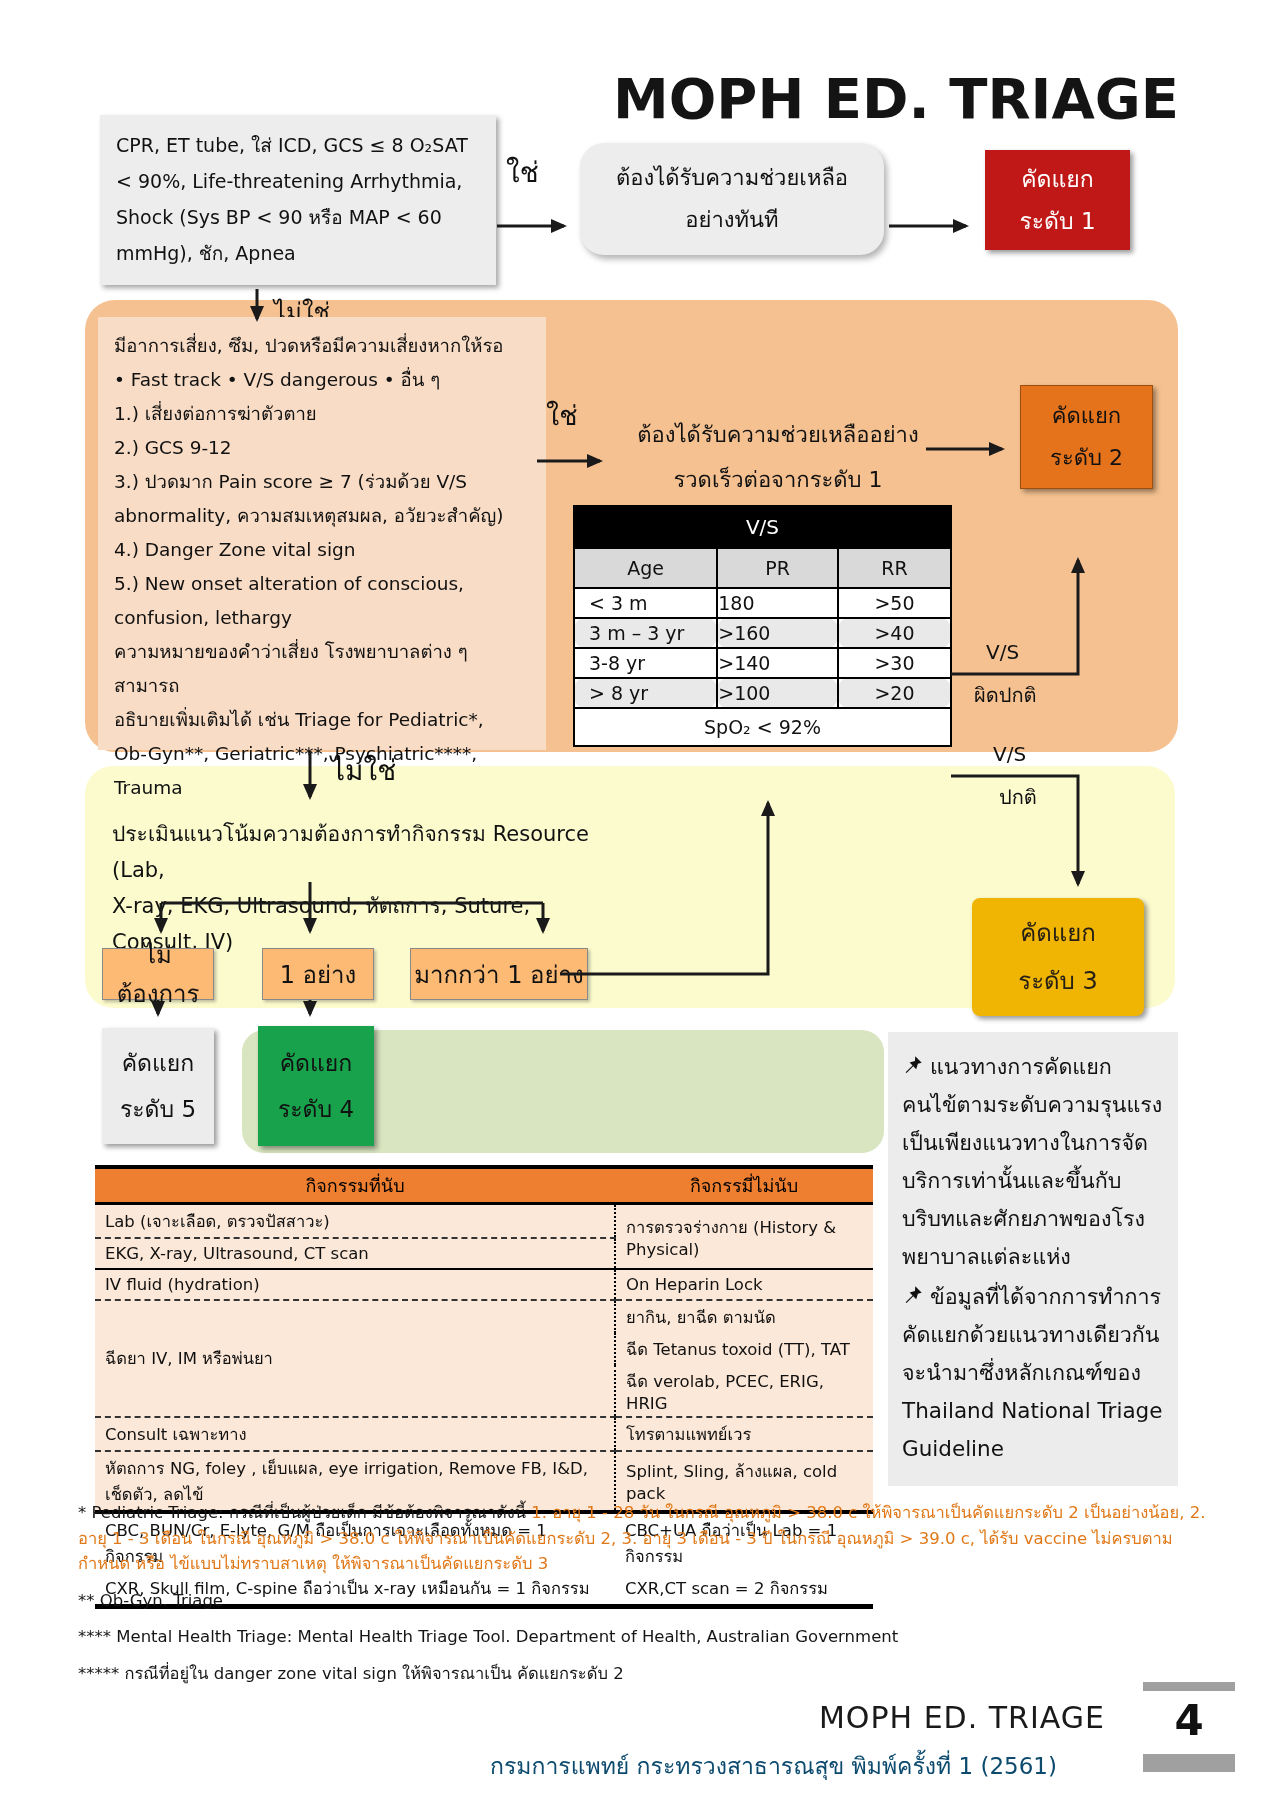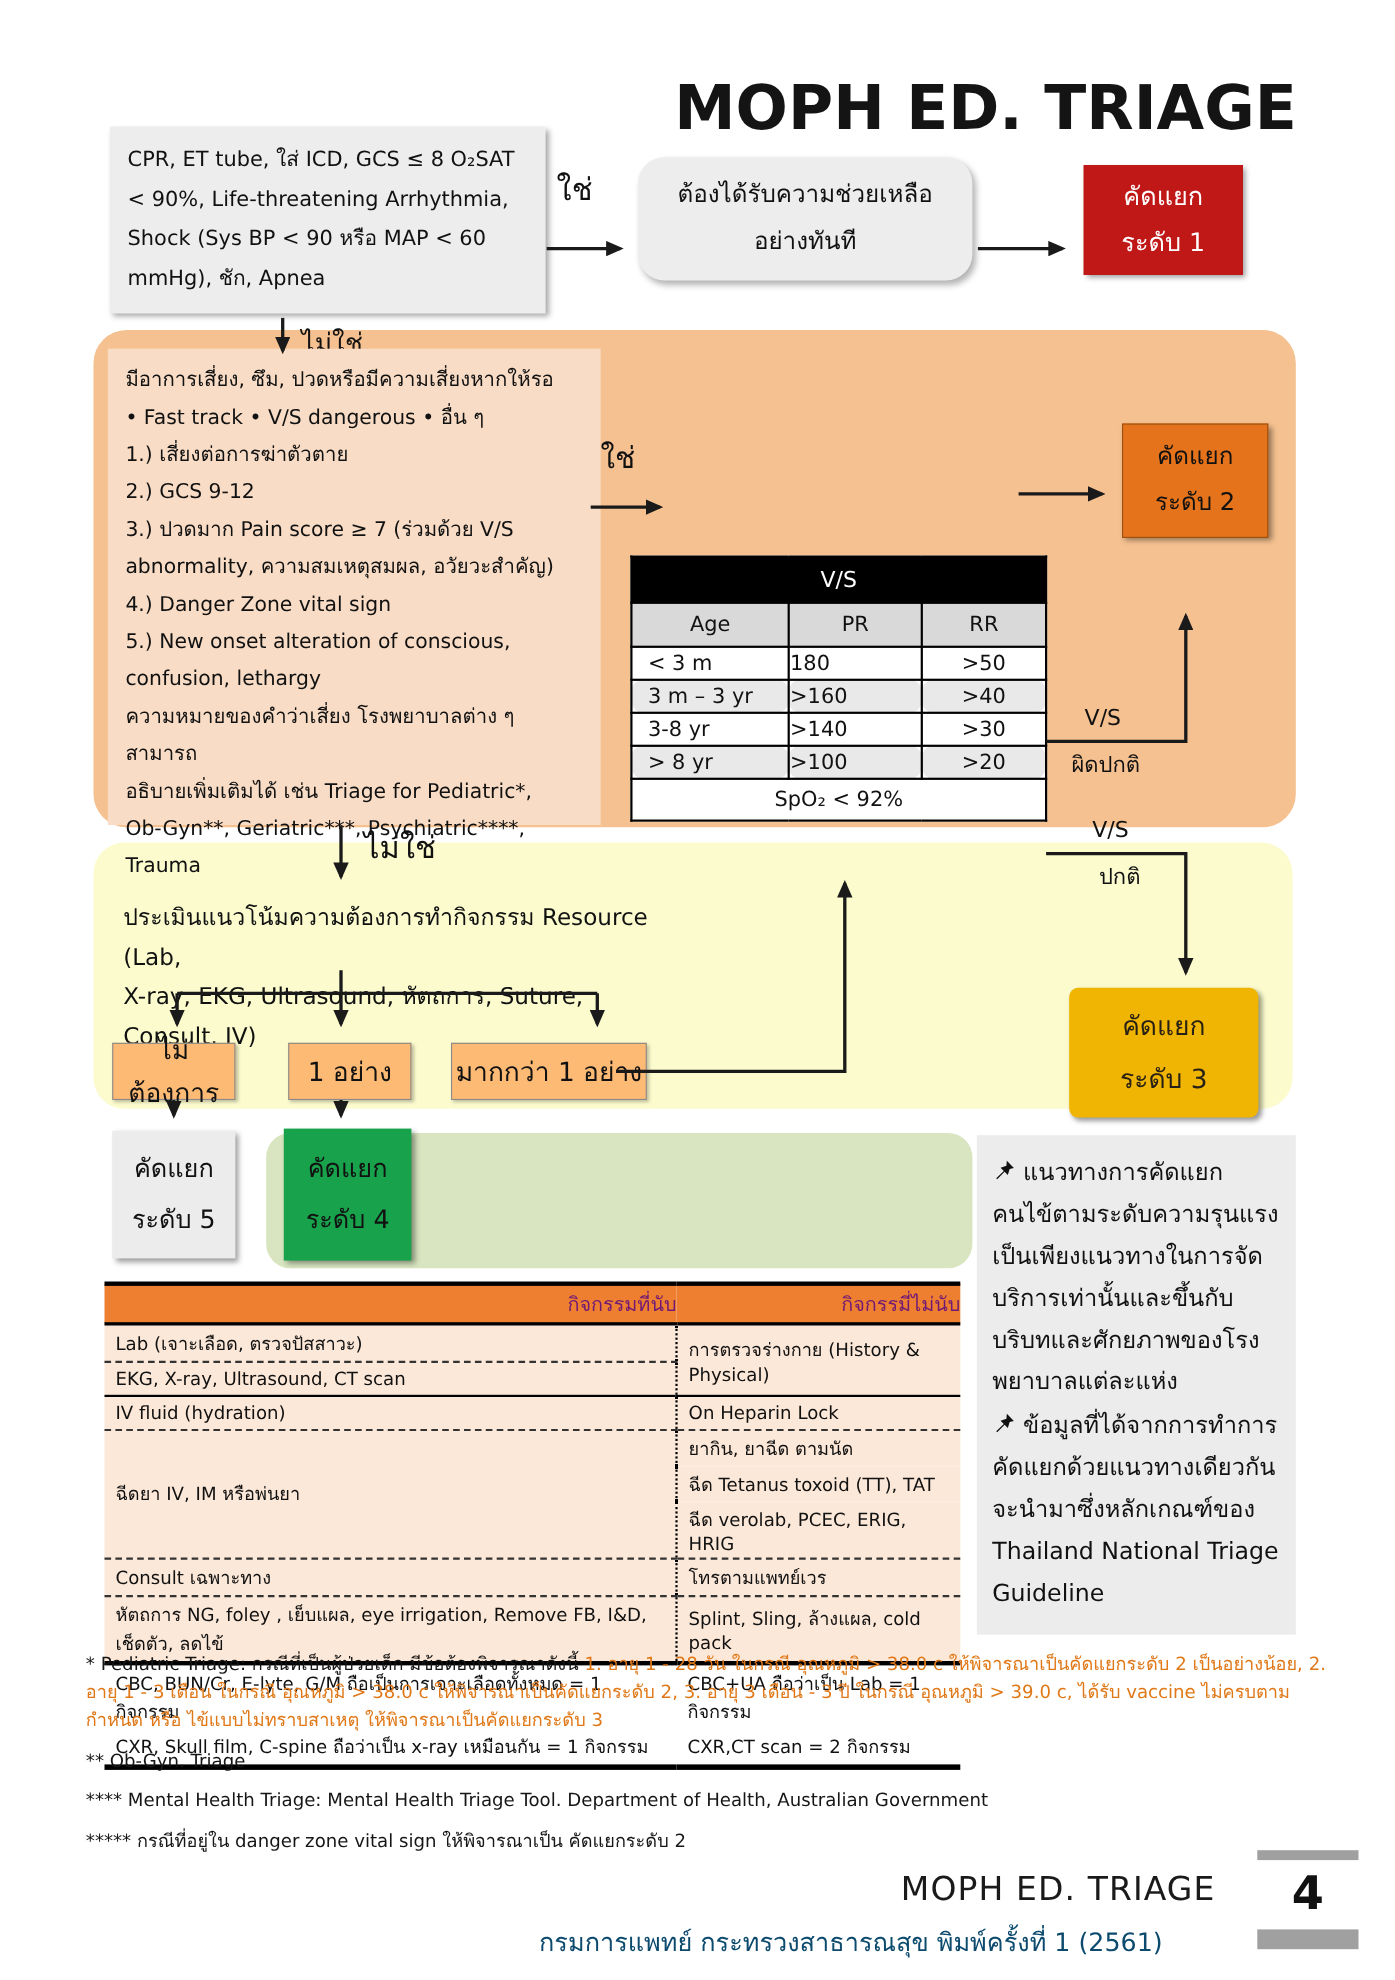--- a/index.html
+++ b/index.html
@@ -53,21 +53,21 @@
   .panel-green { left:242px; top:1030px; width:642px; height:123px; border-radius:22px; background:#d8e5c0; }
   .lvl5 { left:102px; top:1028px; width:112px; height:116px; background:#ececec; color:#111; font-size:23px; line-height:46px; }
   .lvl4 { left:258px; top:1026px; width:116px; height:120px; background:#19a24c; color:#111; font-size:23px; line-height:46px; }
 
   .note-box { left:888px; top:1032px; width:290px; height:454px; background:#ececec; padding:16px 12px 0 14px; font-size:21.5px; line-height:38px; }
   .note-item { margin-bottom:2px; }
   .pin { display:inline-block; width:22px; height:22px; margin-right:6px; vertical-align:-2px; }
 
   .act-wrap { left:95px; top:1165px; width:778px; }
   table.act { width:100%; border-collapse:collapse; font-size:16.5px; border-bottom:5px solid #000; }
-  table.act th { background:#ee7f30; color:#701a75; font-weight:400; font-size:18px; height:36px; border-top:4px solid #000; border-bottom:3px solid #000; text-align:right; }
+  table.act th { background:#ee7f30; color:#000000; font-weight:400; font-size:18px; height:36px; border-top:4px solid #000; border-bottom:3px solid #000; text-align:center; }
   table.act td { padding:3px 10px; vertical-align:middle; }
   td.sh { background:#fce8d8; }
   td.cl { width:520px;margin-left:47px; }
   td.cr { border-left:2px dotted #000; }
   .bd { border-bottom:2px dashed #333; }
   .bs { border-bottom:2px solid #000; }
   .bt { border-bottom:4px solid #000; }
   tr.rsm td { height:27px; }
   tr.rmd td { height:31px; }
   tr.wht td { background:#fff; height:31px; }
@@ -113,20 +113,22 @@
 2.) GCS 9-12
 3.) ปวดมาก Pain score ≥ 7  (ร่วมด้วย V/S
 abnormality, ความสมเหตุสมผล, อวัยวะสำคัญ)
 4.) Danger Zone vital sign
 5.) New onset alteration of conscious,
 confusion, lethargy
 ความหมายของคำว่าเสี่ยง โรงพยาบาลต่าง ๆสามารถ
 อธิบายเพิ่มเติมได้ เช่น Triage for Pediatric*,
 Ob-Gyn**, Geriatric***, Psychiatric****, Trauma</div>
   <div class="abs lbl-yes2">ใช่</div>
+  <div class="abs help2 ml">ต้องได้รับความช่วยเหลืออย่าง
+รวดเร็วต่อจากระดับ 1</div>
   <div class="abs lvl lvl2 flexc ml">คัดแยก
 ระดับ 2</div>
 
   <div class="abs vs-wrap">
     <table class="vs">
       <tbody>
           <tr>
             <th class="vs-title" colspan="3">V/S</th>
           </tr>
       <tr class="vs-sub">

